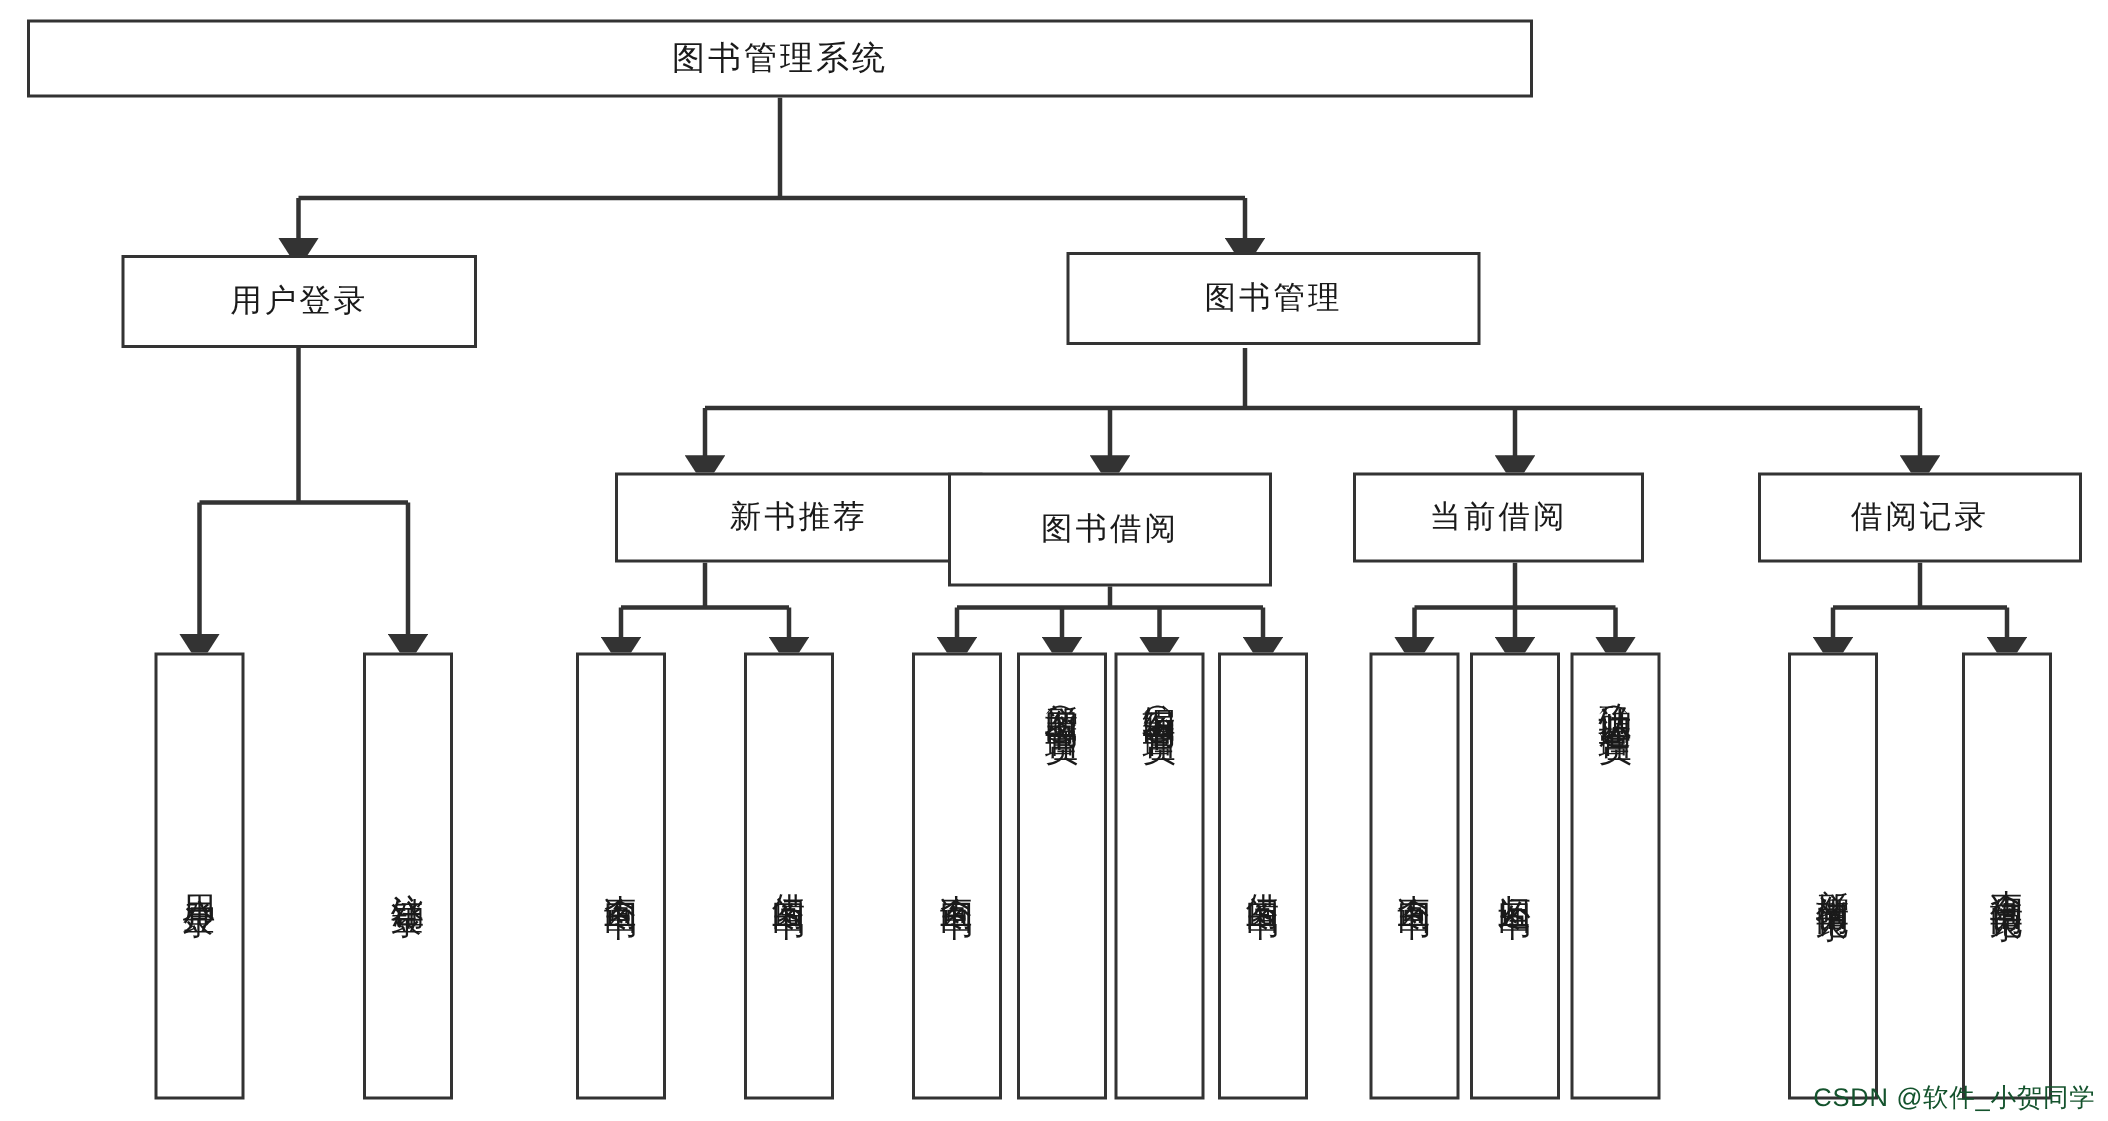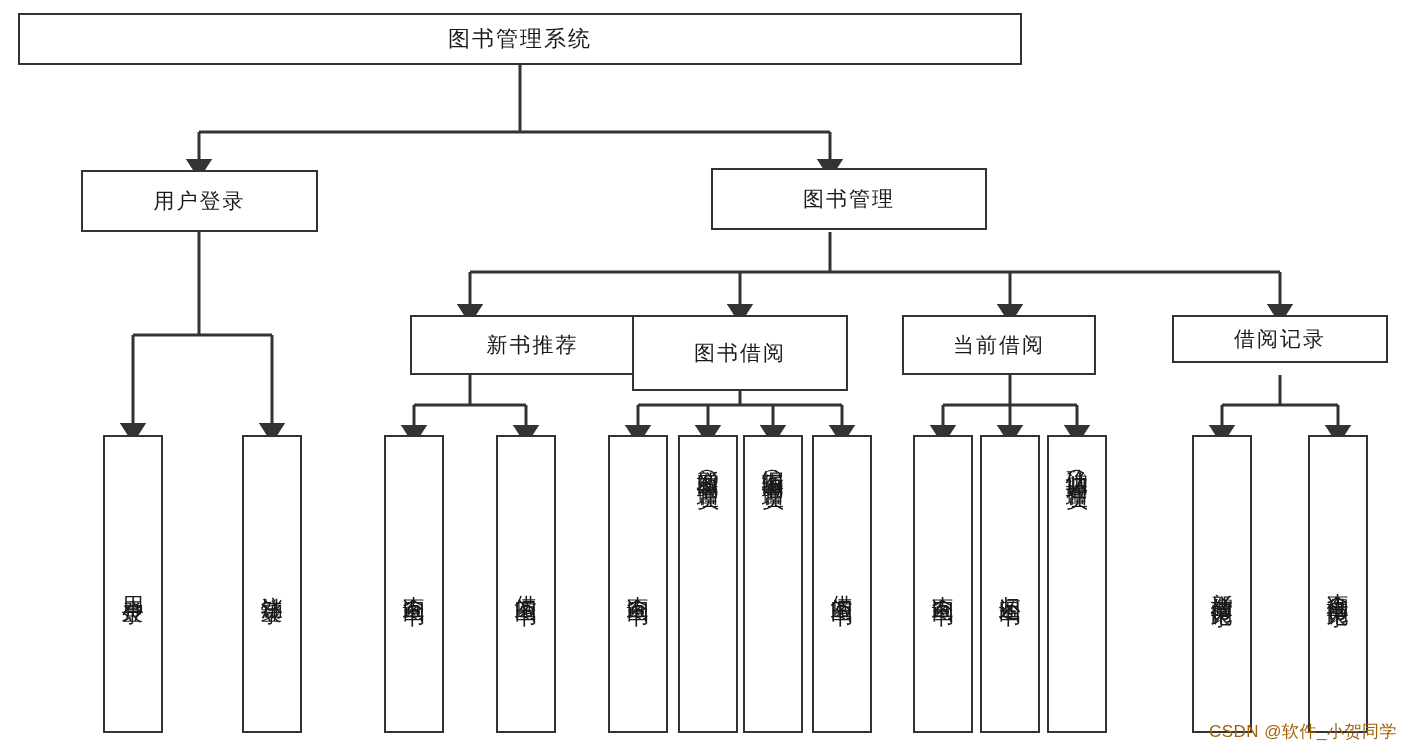--- a/index.html
+++ b/index.html
@@ -64,21 +64,21 @@
   }
   .node.vertical.center-v {
     align-items: center;
     padding-top: 0;
   }
   .watermark {
     position: absolute;
     right: 8px;
     bottom: 4px;
     font-size: 17px;
-    color: #a16207;
+    color: #14532d;
     white-space: nowrap;
     letter-spacing: 0.5px;
   }
 </style>
 </head>
 <body>
 
 <div id="diagram-root">
 
   <svg id="edges-layer" width="1405" height="747" viewBox="0 0 1405 747" xmlns="http://www.w3.org/2000/svg">
@@ -144,21 +144,21 @@
 
   <div class="node horizontal" style="left:362px; top:315px; width:245px; height:60px;margin-left:48px;">
     <span class="node-label">新书推荐</span>
   </div>
   <div class="node horizontal" style="left:632px; top:315px; width:216px; height:76px;">
     <span class="node-label">图书借阅</span>
   </div>
   <div class="node horizontal" style="left:902px; top:315px; width:194px; height:60px;">
     <span class="node-label">当前借阅</span>
   </div>
-  <div class="node horizontal" style="left:1172px; top:315px; width:216px; height:48px;">
+  <div class="node horizontal" style="left:1172px; top:315px; width:216px; height:60px;">
     <span class="node-label">借阅记录</span>
   </div>
 
   <div class="node vertical center-v" style="left:103px; top:435px; width:60px; height:298px;">
     <span class="node-label">用户登录</span>
   </div>
   <div class="node vertical center-v" style="left:242px; top:435px; width:60px; height:298px;">
     <span class="node-label">注销登录</span>
   </div>
 

